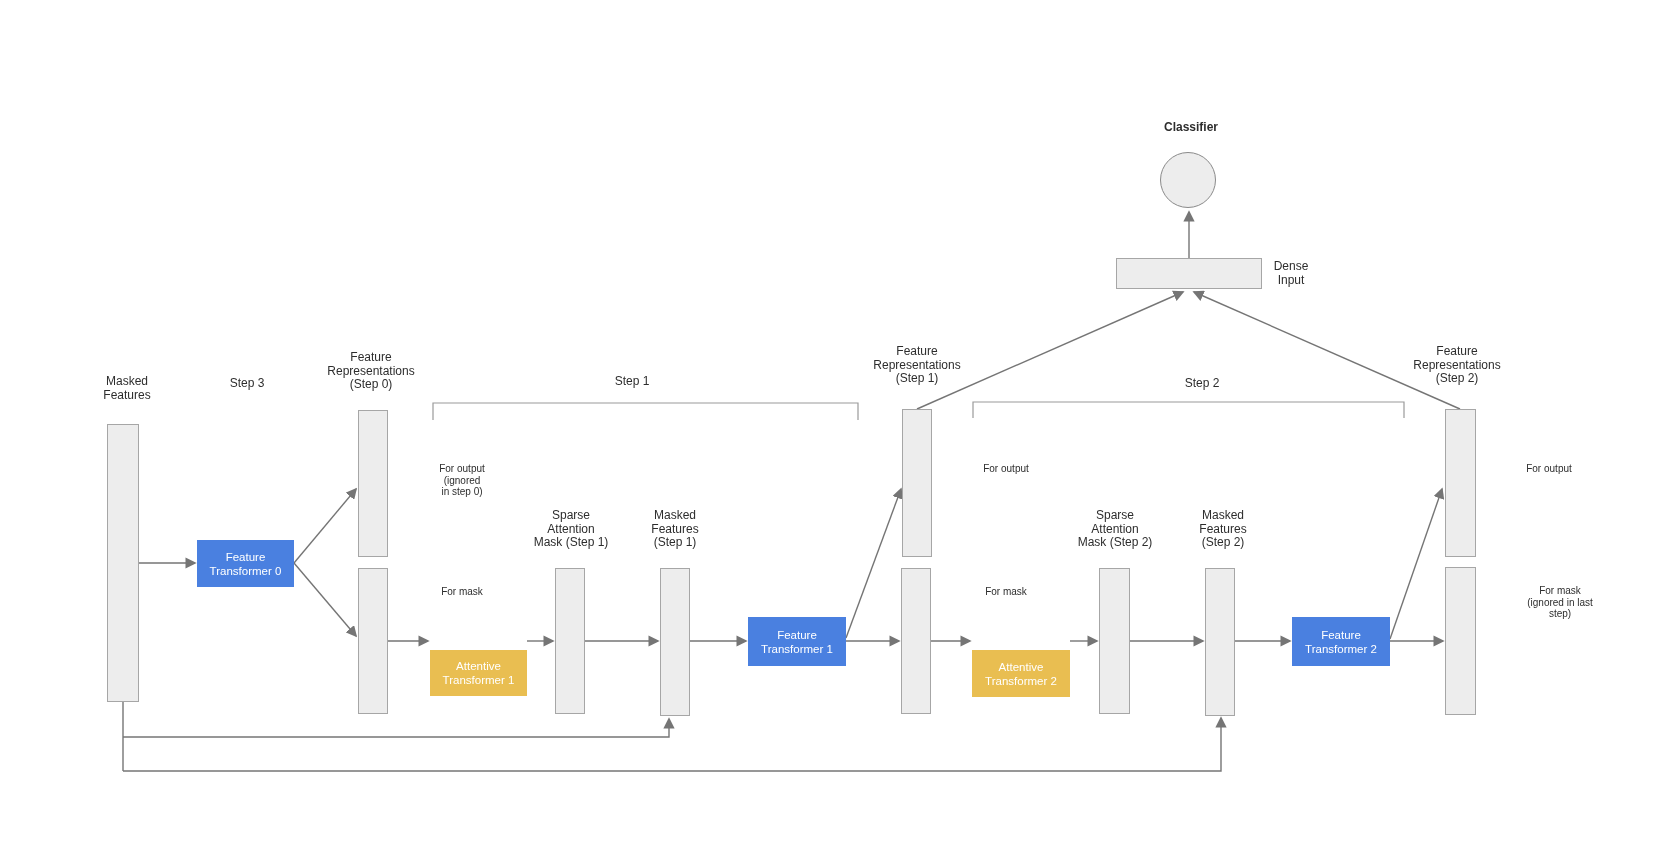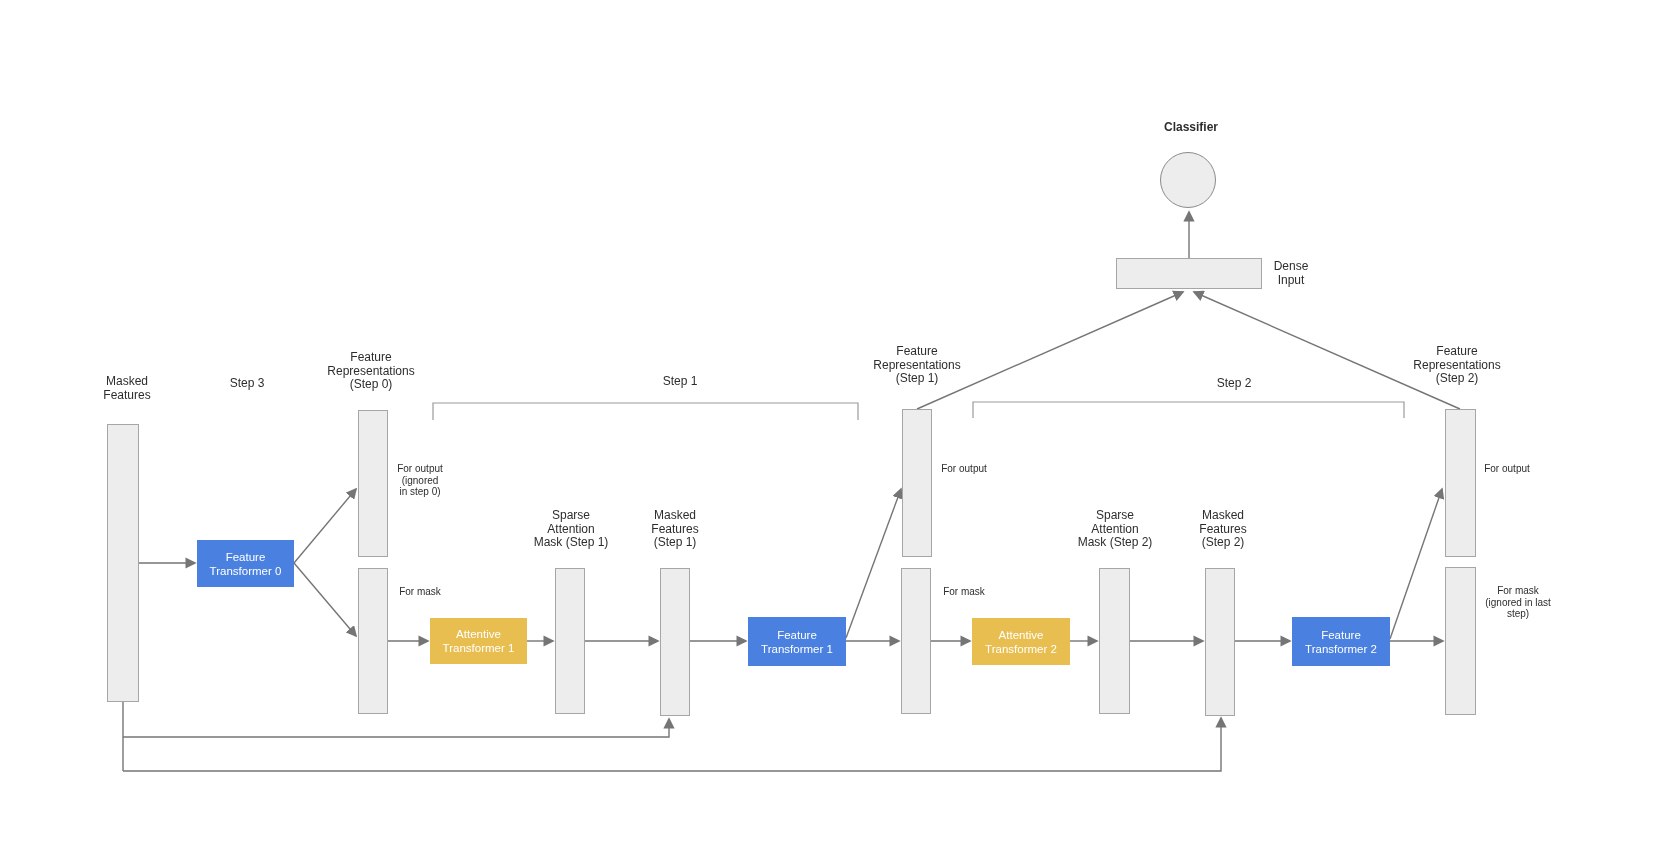--- a/index.html
+++ b/index.html
@@ -11,35 +11,35 @@
     overflow:hidden;
   }
   .lbl {
     position:absolute; transform:translateX(-50%);
     text-align:center; white-space:pre-line;
     font-size:12px; line-height:13.5px; color:var(--text,#2d2d2d);
   }
   .small {
     position:absolute; transform:translateX(-50%);
     text-align:center; white-space:pre-line;
-    font-size:10px; line-height:11.5px; color:var(--text,#2d2d2d);
+    font-size:10px; line-height:11.5px; color:var(--text,#2d2d2d);margin-left:42px;
   }
   .bar {
     position:absolute;
     background:var(--barFill,#EDEDED);
     border:1px solid var(--barBorder,#A6A6A6);
     box-sizing:border-box;
   }
   .block {
     position:absolute; display:flex; align-items:center; justify-content:center;
     text-align:center; white-space:pre-line;
     font-size:11.5px; line-height:14px; color:var(--blockText,#fff);
   }
   .blue  { background:var(--blue,#4A80E0); }
-  .gold  { background:var(--gold,#E9BE51); }
+  .gold  { background:var(--gold,#E9BE51);margin-top:32px; }
   .circle {
     position:absolute; width:56px; height:56px; border-radius:50%;
     background:var(--barFill,#EDEDED);
     border:1.5px solid #8a8a8a; box-sizing:border-box;
   }
   svg.wires { position:absolute; left:0; top:0; pointer-events:none; }
   svg.wires path { stroke:var(--arrow,#757575); stroke-width:1.4; fill:none; }
   svg.wires path.bracket { stroke:#9a9a9a; stroke-width:1.2; }
   #ah path { fill:var(--arrow,#757575); stroke:none; }
 </style>
@@ -82,25 +82,25 @@
     <path d="M123,737 H669 V719" marker-end="url(#ah)"></path>
     <path d="M123,771 H1221 V718" marker-end="url(#ah)"></path>
   </svg>
 
   <div class="lbl" style="left:127px; top:375px;">Masked
 Features</div>
   <div class="lbl" style="left:247px; top:377px;">Step 3</div>
   <div class="lbl" style="left:371px; top:351px;">Feature
 Representations
 (Step 0)</div>
-  <div class="lbl" style="left:680px; top:375px;">Step 1</div>
+  <div class="lbl" style="left:632px; top:375px;">Step 1</div>
   <div class="lbl" style="left:917px; top:345px;">Feature
 Representations
 (Step 1)</div>
-  <div class="lbl" style="left:1234px; top:377px;">Step 2</div>
+  <div class="lbl" style="left:1202px; top:377px;">Step 2</div>
   <div class="lbl" style="left:1457px; top:345px;">Feature
 Representations
 (Step 2)</div>
   <div class="lbl" style="left:1191px; top:121px;font-weight:bold;">Classifier</div>
   <div class="lbl" style="left:1291px; top:260px;">Dense
 Input</div>
   <div class="lbl" style="left:571px; top:509px;">Sparse
 Attention
 Mask (Step 1)</div>
   <div class="lbl" style="left:675px; top:509px;">Masked

